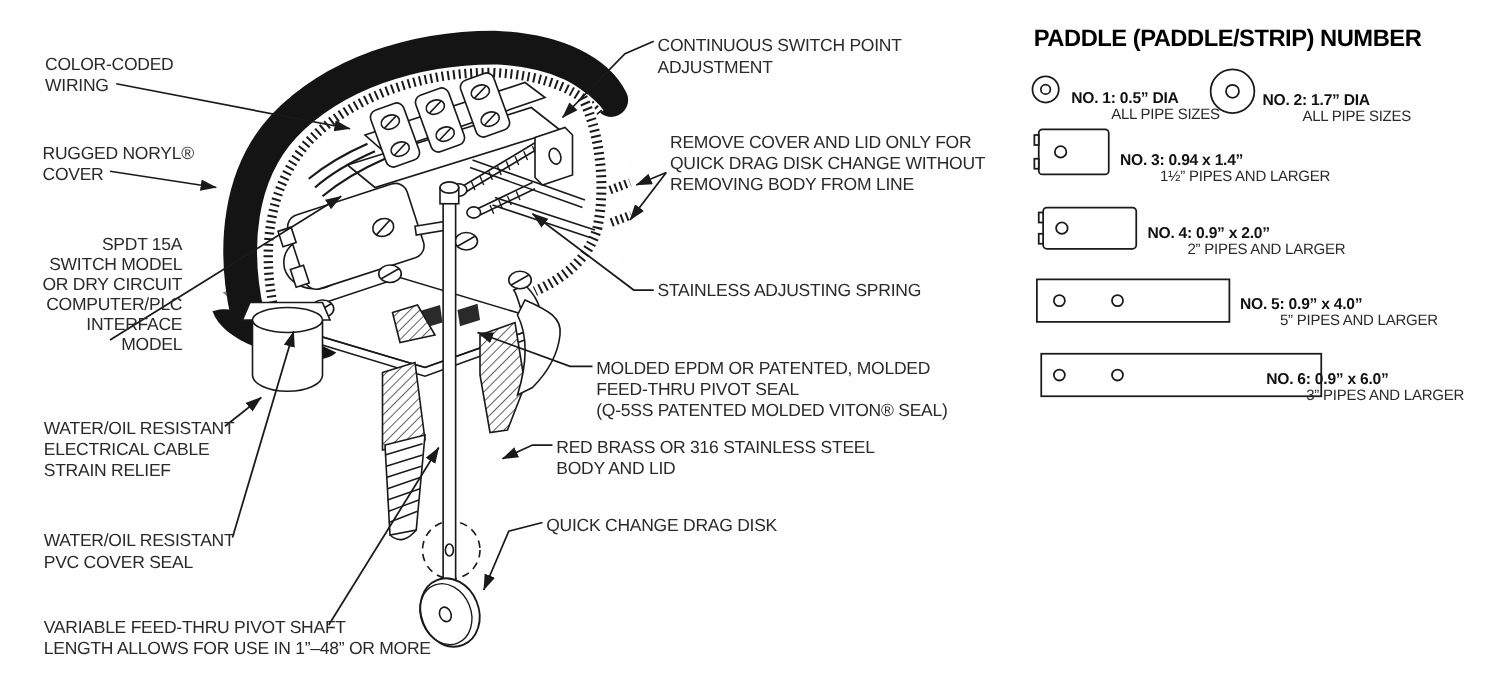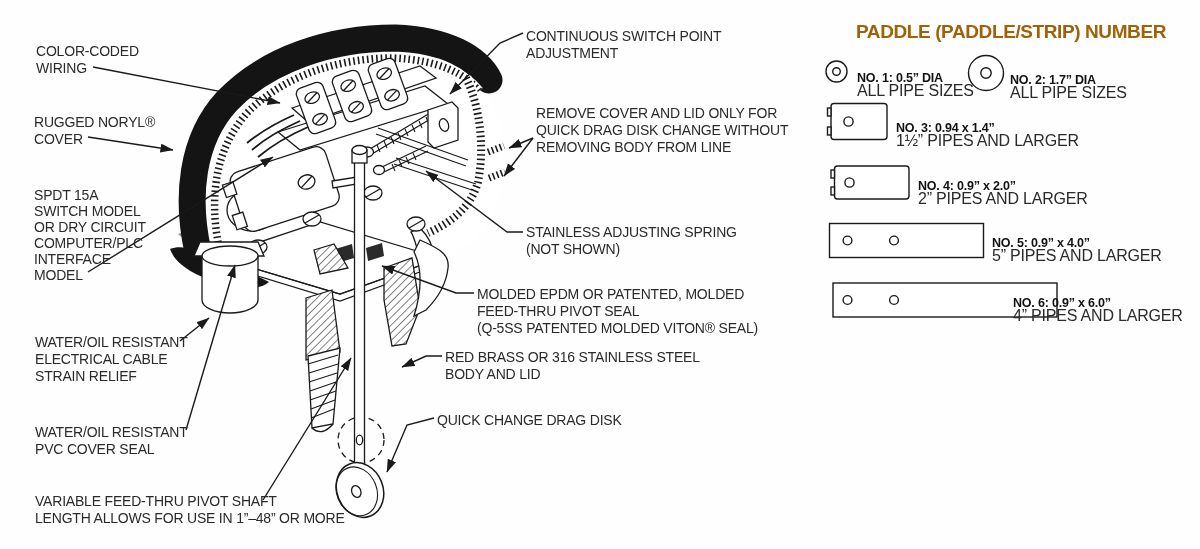--- a/index.html
+++ b/index.html
@@ -1,25 +1,25 @@
 <!DOCTYPE html>
 <html><head>
 <meta charset="utf-8">
 <style>
   html,body{margin:0;padding:0;background:#fff;}
   .stage{position:relative;width:1200px;height:549px;background:#fefefe;overflow:hidden;
          font-family:"Liberation Sans",sans-serif;color:#262626;}
   .stage svg{position:absolute;left:0;top:0;}
   .co{position:absolute;font-size:14px;line-height:17px;letter-spacing:-0.2px;white-space:nowrap;color:#2a2a2a;}
   .co span{display:block;}
-  .co.tight{line-height:16px;}
-  .ptitle{position:absolute;left:856px;top:21px;font-size:19px;font-weight:bold;letter-spacing:-0.4px;color:#a16207;white-space:nowrap;}
+  .co.tight{line-height:16px;text-align:right;}
+  .ptitle{position:absolute;left:827px;top:21px;font-size:19px;font-weight:bold;letter-spacing:-0.4px;color:#000000;white-space:nowrap;}
   .plabel{position:absolute;white-space:nowrap;color:#2a2a2a;}
   .plabel b{display:block;font-size:12.5px;line-height:13px;letter-spacing:-0.2px;color:#111;margin-top:11px;}
-  .plabel span{display:block;font-size:16px;line-height:12px;letter-spacing:-0.2px;}
+  .plabel span{display:block;font-size:12px;line-height:12px;letter-spacing:-0.2px;margin-left:32px;}
 </style>
 </head>
 <body>
 
 <div class="stage">
 
 <svg width="1200" height="549" viewBox="0 0 1200 549">
   <defs>
     <pattern id="hatch" patternUnits="userSpaceOnUse" width="5.5" height="5.5" patternTransform="rotate(45)">
       <rect width="5.5" height="5.5" fill="#ffffff"></rect>
@@ -268,21 +268,20 @@
     <span>CONTINUOUS SWITCH POINT</span>
     <span>ADJUSTMENT</span>
   </div>
   <div class="co" style="left:536px;top:105px">
     <span>REMOVE COVER AND LID ONLY FOR</span>
     <span>QUICK DRAG DISK CHANGE WITHOUT</span>
     <span>REMOVING BODY FROM LINE</span>
   </div>
   <div class="co" style="left:526px;top:224px">
     <span>STAINLESS ADJUSTING SPRING</span>
-    <span>(NOT SHOWN)</span>
   </div>
   <div class="co" style="left:477px;top:286px">
     <span>MOLDED EPDM OR PATENTED, MOLDED</span>
     <span>FEED-THRU PIVOT SEAL</span>
     <span>(Q-5SS PATENTED MOLDED VITON® SEAL)</span>
   </div>
   <div class="co" style="left:445px;top:349px">
     <span>RED BRASS OR 316 STAINLESS STEEL</span>
     <span>BODY AND LID</span>
   </div>
@@ -307,16 +306,16 @@
   <div class="plabel" style="left:918px;top:169px">
     <b>NO. 4: 0.9” x 2.0”</b>
     <span>2” PIPES AND LARGER</span>
   </div>
   <div class="plabel" style="left:992px;top:226px">
     <b>NO. 5: 0.9” x 4.0”</b>
     <span>5” PIPES AND LARGER</span>
   </div>
   <div class="plabel" style="left:1013px;top:286px">
     <b>NO. 6: 0.9” x 6.0”</b>
-    <span>4” PIPES AND LARGER</span>
+    <span>3” PIPES AND LARGER</span>
   </div>
 
 </div>
 
 </body></html>

